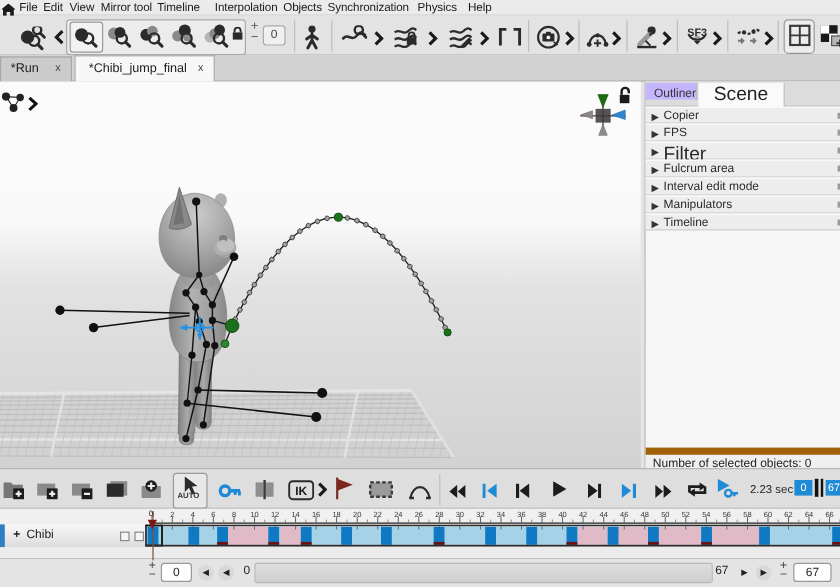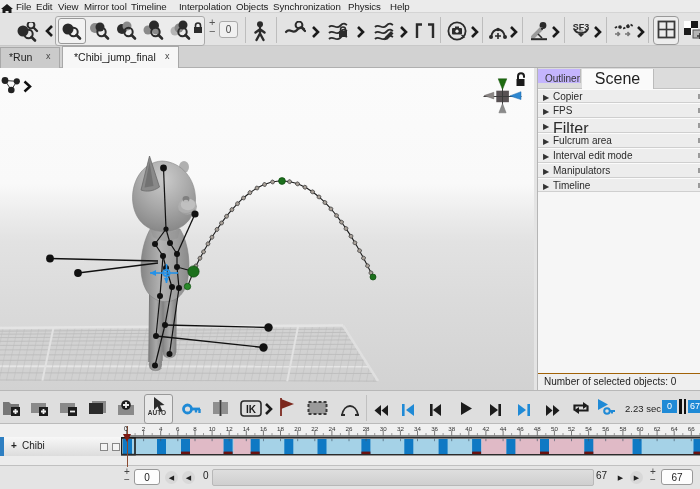--- a/index.html
+++ b/index.html
@@ -449,21 +449,21 @@
     <div style="position:absolute;left:0;top:94.75px;width:163px;height:14.85px;background:#ededed;border-top:1px solid #fbfbfb;border-bottom:1px solid #cfcfcf;box-sizing:border-box">
 <span style="position:absolute;left:5px;top:3px;font-size:8px;color:#333">▶</span>
 <span style="position:absolute;left:15px;top:1px;font-size:10px;color:#2a2a2a">Manipulators</span>
 <span style="position:absolute;right:1px;top:4px;width:2px;height:5px;background:#9a9a9a"></span>
     </div>
     <div style="position:absolute;left:0;top:109.60px;width:163px;height:14.85px;background:#ededed;border-top:1px solid #fbfbfb;border-bottom:1px solid #cfcfcf;box-sizing:border-box">
 <span style="position:absolute;left:5px;top:3px;font-size:8px;color:#333">▶</span>
 <span style="position:absolute;left:15px;top:1px;font-size:10px;color:#2a2a2a">Timeline</span>
 <span style="position:absolute;right:1px;top:4px;width:2px;height:5px;background:#9a9a9a"></span>
     </div>
- <div style="position:absolute;left:0;top:305px;width:163px;height:17px;background:#efefef;border-top:1px solid #a16207;font-size:10px;color:#222;line-height:16px;padding-left:6px;box-sizing:border-box">Number of selected objects: 0</div>
+ <div style="position:absolute;left:0;top:305px;width:163px;height:17px;background:#efefef;border-top:6px solid #a16207;font-size:10px;color:#222;line-height:16px;padding-left:6px;box-sizing:border-box">Number of selected objects: 0</div>
 </div>
 <div style="position:absolute;left:0;top:390px;width:700px;height:34px;background:#dedede;border-top:1px solid #b8b8b8;border-bottom:1px solid #bbb;box-sizing:border-box">
     <div style="position:absolute;left:2px;top:7px"><svg width="19" height="19" viewBox="0 0 19 19" style="">
         <path d="M1,4 h6 l2,2 h8 v11 h-16 Z" fill="#777"></path>
         <rect x="9" y="9" width="9" height="9" fill="#1c1c1c"></rect>
         <path d="M13.5,11 v5 M11,13.5 h5" stroke="#eee" stroke-width="1.8"></path>
       </svg></div>
     <div style="position:absolute;left:30px;top:7px"><svg width="19" height="19" viewBox="0 0 19 19" style="">
         <rect x="1" y="5" width="15" height="10" fill="#8a8a8a"></rect>
         <rect x="9" y="9" width="9" height="9" fill="#1c1c1c"></rect>

